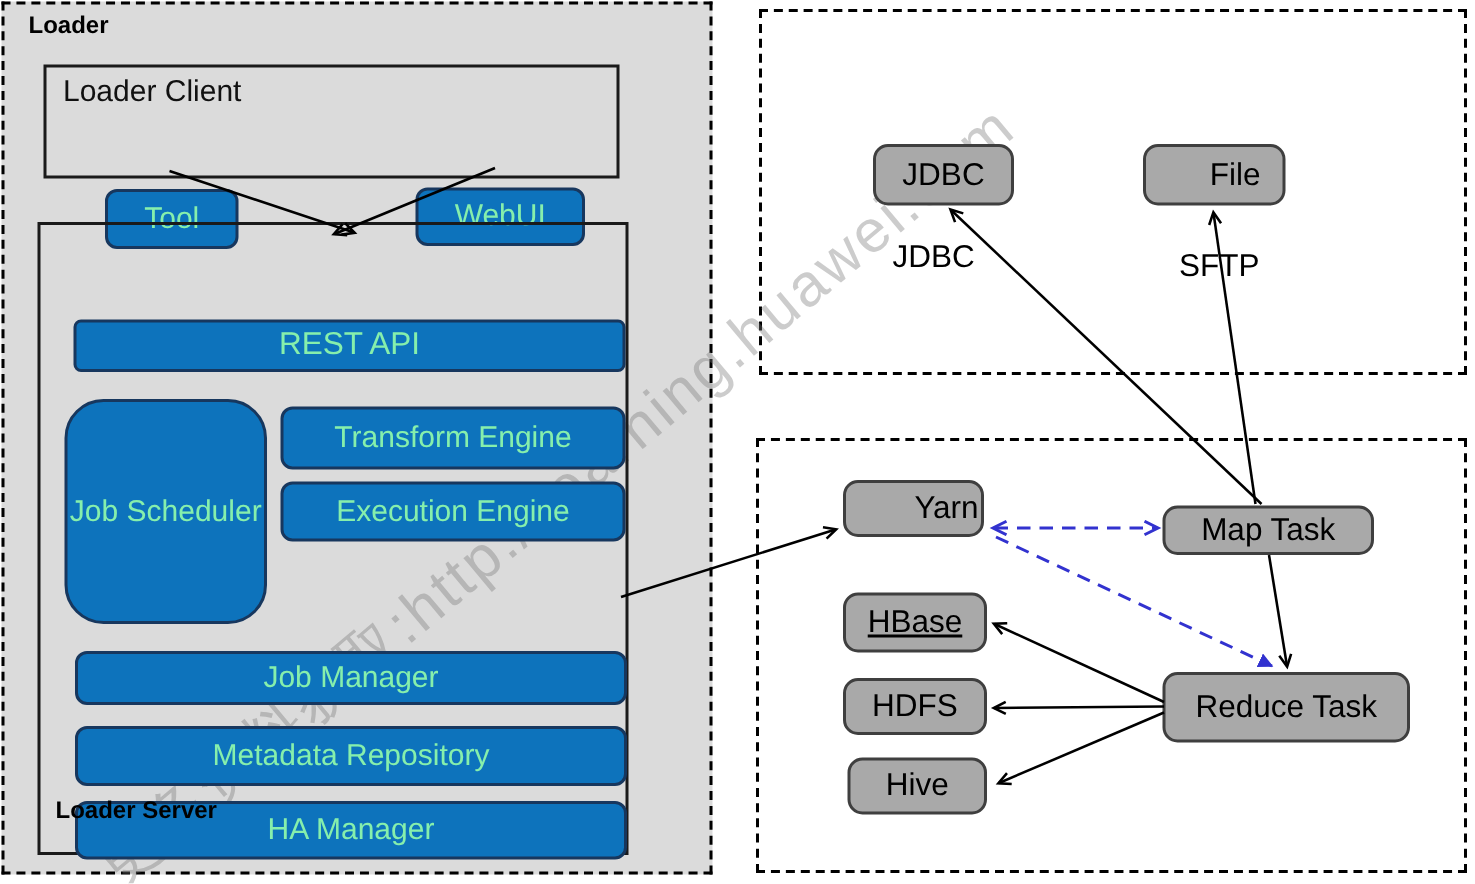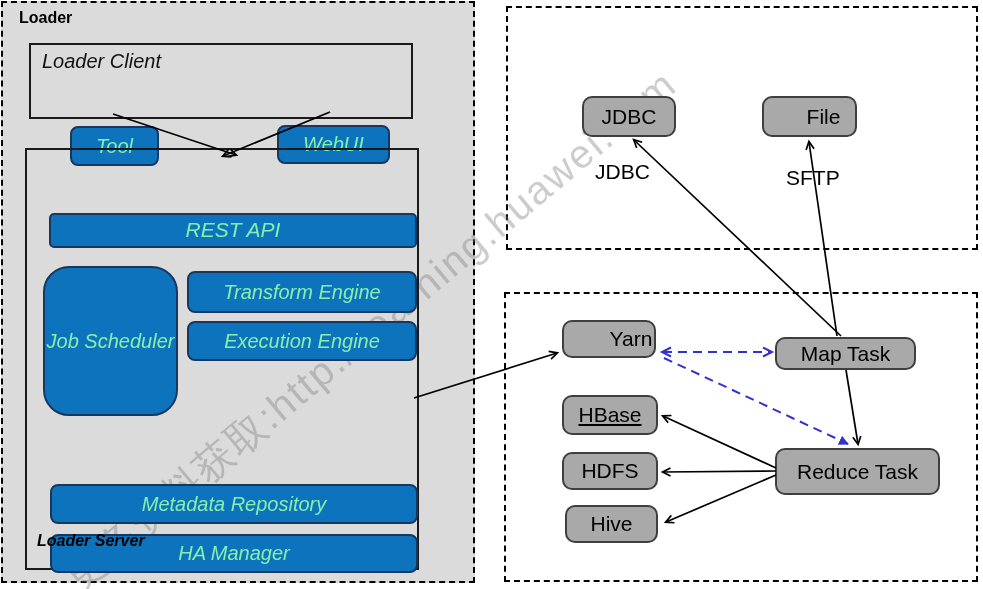--- a/index.html
+++ b/index.html
@@ -7,21 +7,21 @@
     position:relative;width:983px;height:589px;overflow:hidden;background:#fff;
     font-family:"Liberation Sans", sans-serif;color:#000;
   }
   .panel{
     position:absolute;background:#dbdbdb;border:2px dashed #000;box-sizing:border-box;
   }
   .wbox{
     position:absolute;background:#fff;border:2px dashed #000;box-sizing:border-box;
   }
   .subbox{
-    position:absolute;border:2px solid #1a1a1a;box-sizing:border-box;background:transparent;z-index:2;font-style:italic;
+    position:absolute;border:2px solid #1a1a1a;box-sizing:border-box;background:transparent;z-index:2;
   }
   .blue{
     position:absolute;background:#0d73bc;border:2px solid #17375e;box-sizing:border-box;
     color:#86efac;display:flex;align-items:center;justify-content:center;text-align:center;
     font-size:20px;border-radius:8px;z-index:2;line-height:1.25;margin-top:48px;
   }
   .gray-node{
     position:absolute;background:#a9a9a9;border:2px solid #3f3f3f;box-sizing:border-box;
     color:#000;display:flex;align-items:center;justify-content:center;text-align:center;
     font-size:21px;border-radius:10px;z-index:2;
@@ -56,20 +56,21 @@
       <div class="plain-label" style="left:11px;top:5px;">Loader Client</div>
       <div class="blue" style="left:39px;top:33px;width:89px;height:40px;">Tool</div>
       <div class="blue" style="left:246px;top:32px;width:113px;height:39px;">WebUI</div>
     </div>
 
     <div class="subbox" style="left:22px;top:145px;width:394px;height:422px;">
       <div class="blue" style="left:22px;top:15px;width:368px;height:35px;border-radius:5px;font-size:21px;">REST API</div>
       <div class="blue" style="left:16px;top:68px;width:135px;height:150px;border-radius:26px;">Job Scheduler</div>
       <div class="blue" style="left:160px;top:73px;width:230px;height:42px;">Transform Engine</div>
       <div class="blue" style="left:160px;top:123px;width:230px;height:40px;">Execution Engine</div>
+      <div class="blue" style="left:23px;top:236px;width:368px;height:36px;">Job Manager</div>
       <div class="blue" style="left:23px;top:286px;width:368px;height:40px;">Metadata Repository</div>
       <div class="blue" style="left:23px;top:336px;width:368px;height:39px;">HA Manager</div>
       <div class="title" style="left:10px;top:382px;">Loader Server</div>
     </div>
   </div>
 
   <div class="wbox" style="left:506px;top:6px;width:472px;height:244px;">
     <div class="gray-node" style="left:74px;top:88px;width:94px;height:41px;">JDBC</div>
     <div class="gray-node" style="left:254px;top:88px;width:95px;height:41px;padding-left:28px;">File</div>
     <div class="flow-label" style="left:87px;top:152px;">JDBC</div>

